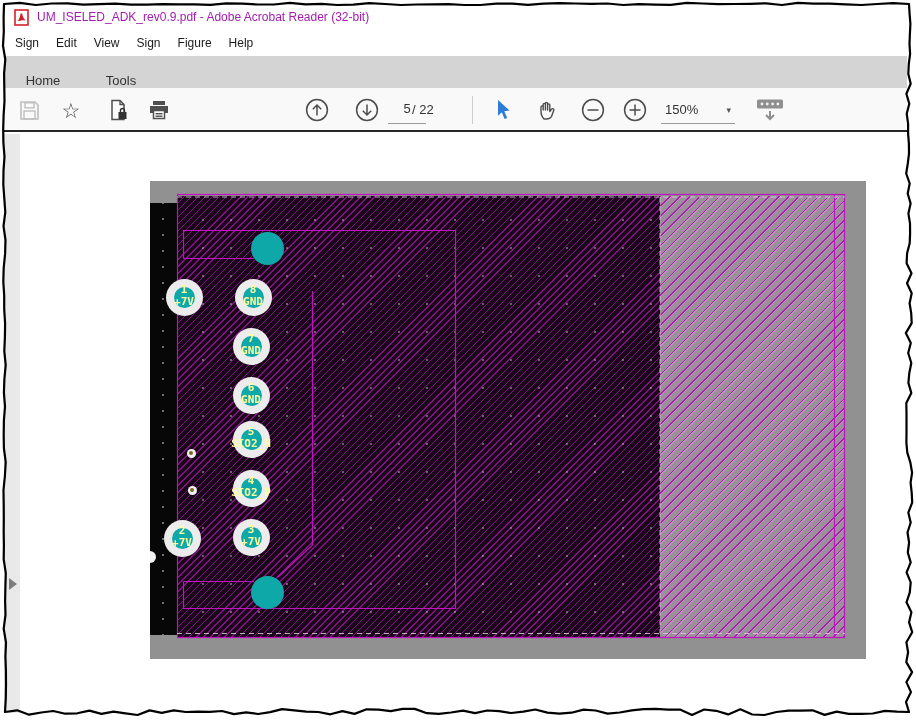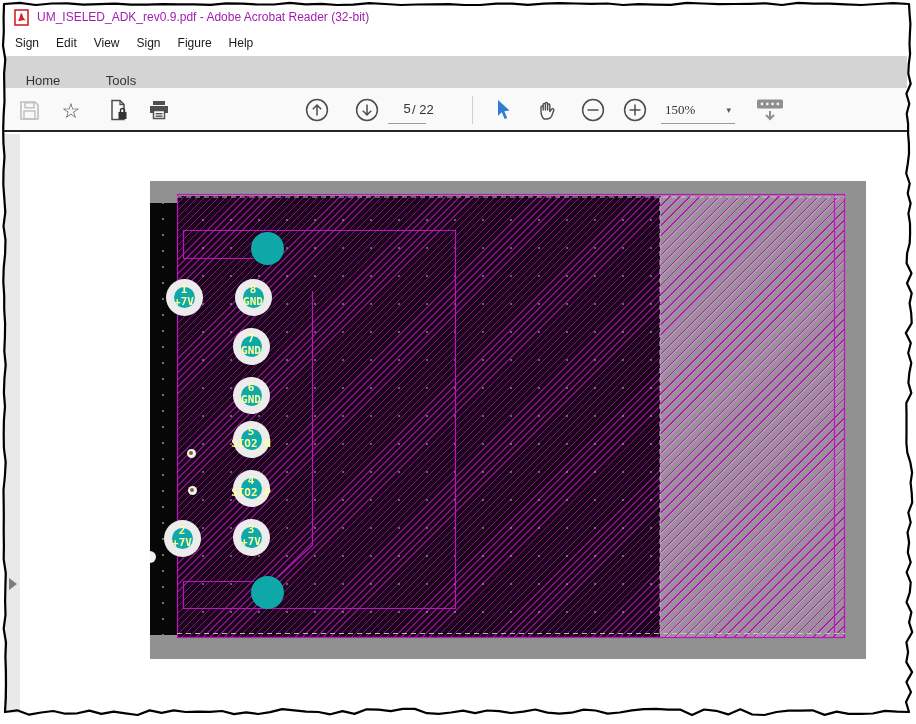--- a/index.html
+++ b/index.html
@@ -22,21 +22,21 @@
   .tab.doc .closex { color:#666; font-size:13px; }
 
   .toolbar { position:absolute; left:4px; top:88px; width:903px; height:44px; background:#f9f9f9;
              border-bottom:2px solid #262626; }
   .tbi { position:absolute; top:0; height:44px; display:flex; align-items:center; justify-content:center; }
   .tbsep { position:absolute; top:8px; width:1px; height:28px; background:#cfcfcf; }
   .pagefield { position:absolute; left:384px; top:8px; width:38px; height:28px; border-bottom:1px solid #9a9a9a;
                text-align:center; font-size:13px; color:#333; line-height:26px; }
   .pagetotal { position:absolute; left:408px; top:0; height:44px; line-height:44px; font-size:13px; color:#333; }
   .zoomfield { position:absolute; left:657px; top:8px; width:74px; height:28px; border-bottom:1px solid #9a9a9a;
-               display:flex; align-items:center; justify-content:space-between; padding:0 4px;font-family:Liberation Serif, serif; }
+               display:flex; align-items:center; justify-content:space-between; padding:0 4px; }
   .zoomfield .zl { font-size:13px; color:#333; }
   .zoomfield .caret { font-size:9px; color:#555; }
   .staricon { font-size:21px; color:#4a4a4a; line-height:1; }
 
   
   .docarea { position:absolute; left:4px; top:134px; width:903px; height:579px; background:#fff; }
   .leftstrip { position:absolute; left:0; top:0; width:16px; height:100%; background:#e9e9e9; }
   .sidehandle { position:absolute; left:5px; top:444px; width:0; height:0;
                 border-top:6px solid transparent; border-bottom:6px solid transparent; border-left:8px solid #7d7d7d; }
 

